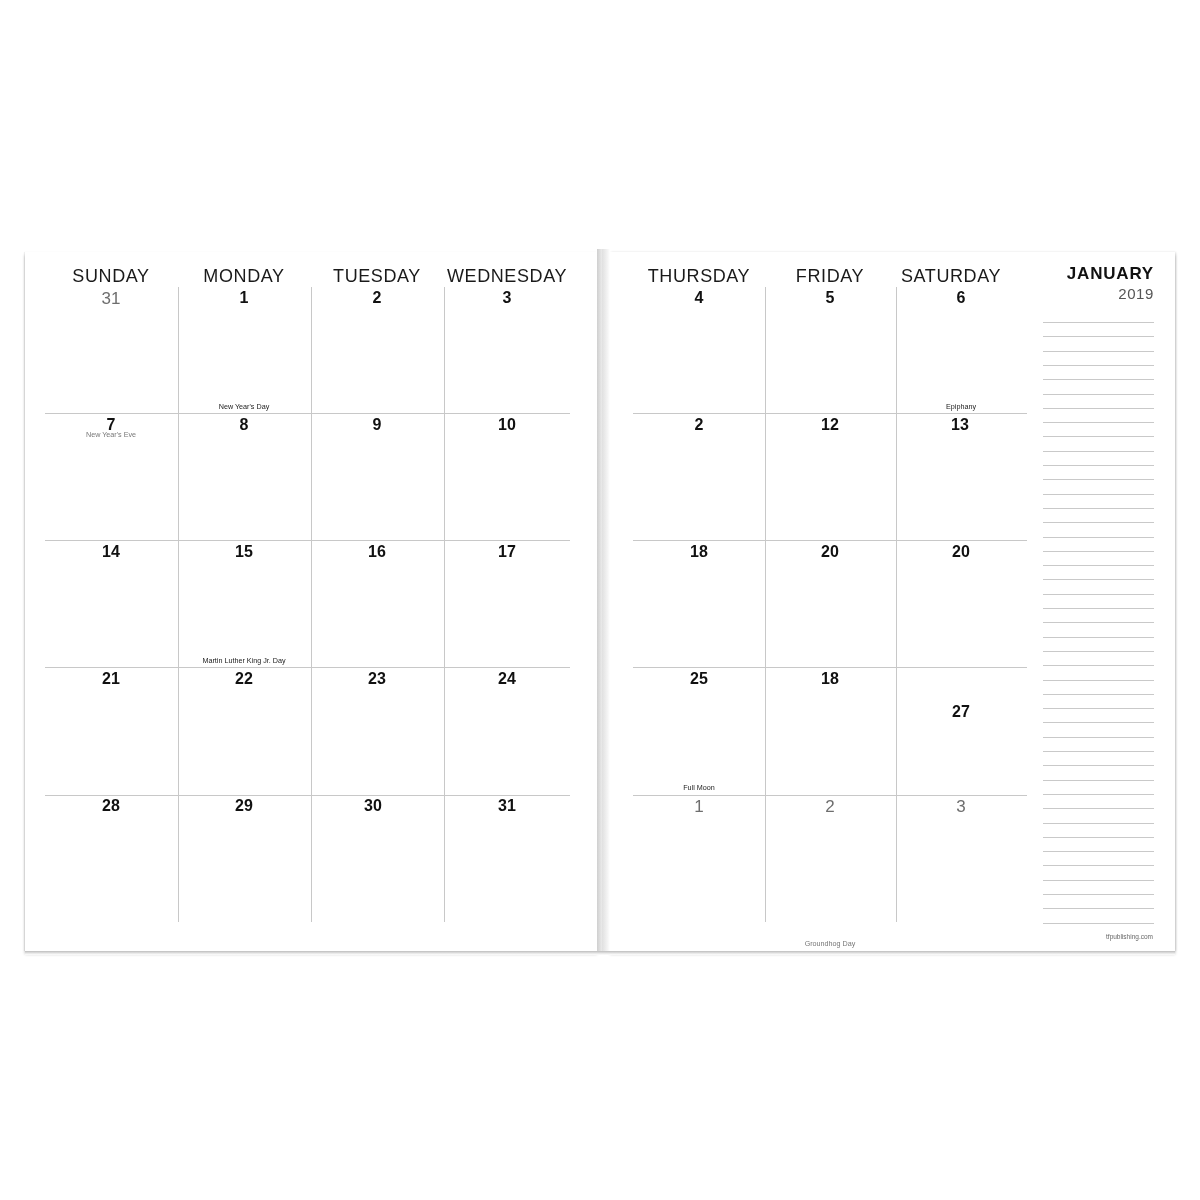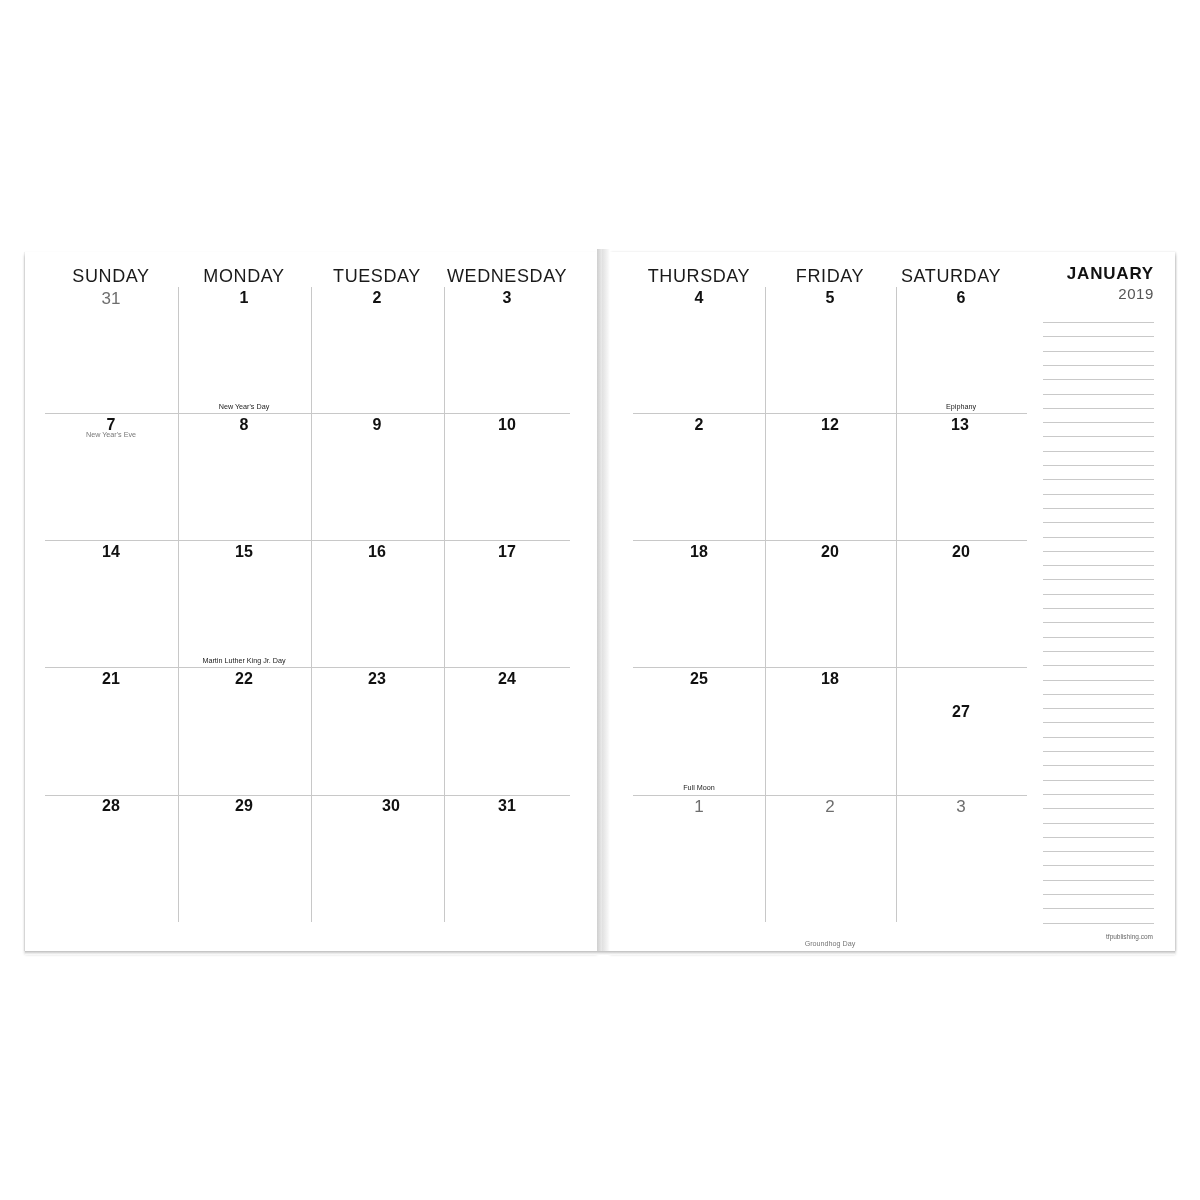--- a/index.html
+++ b/index.html
@@ -112,21 +112,21 @@
     <div>
       <div class="daynum" style="left: 467px; top: 670px;">24</div>
     </div>
     <div>
       <div class="daynum" style="left: 71px; top: 797px;">28</div>
     </div>
     <div>
       <div class="daynum" style="left: 204px; top: 797px;">29</div>
     </div>
     <div>
-      <div class="daynum" style="left: 351px; top: 797px; text-align: center;">30</div>
+      <div class="daynum" style="left: 333px; top: 797px; text-align: center;">30</div>
     </div>
     <div>
       <div class="daynum" style="left: 467px; top: 797px;">31</div>
     </div>
     <div>
       <div class="daynum" style="left: 659px; top: 289px;">4</div>
     </div>
     <div>
       <div class="daynum" style="left: 790px; top: 289px;">5</div>
     </div>

